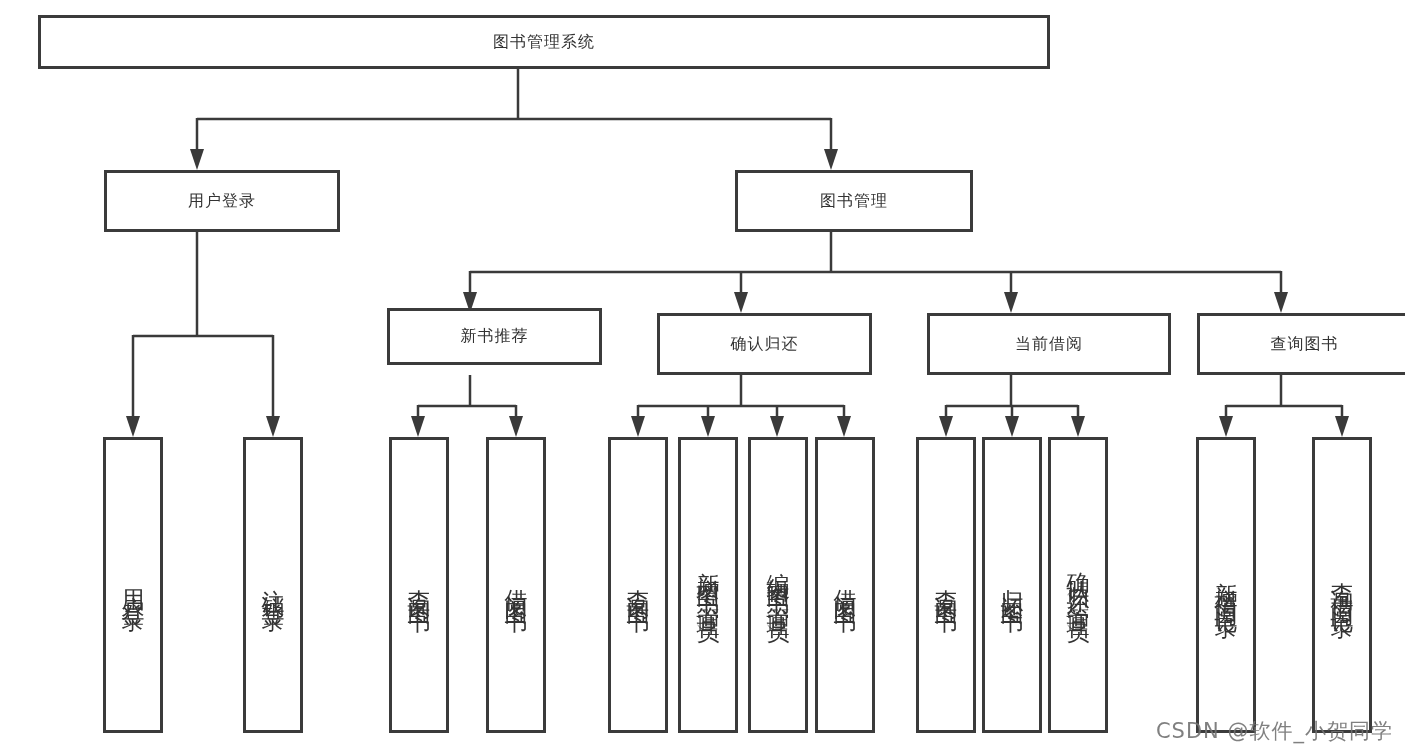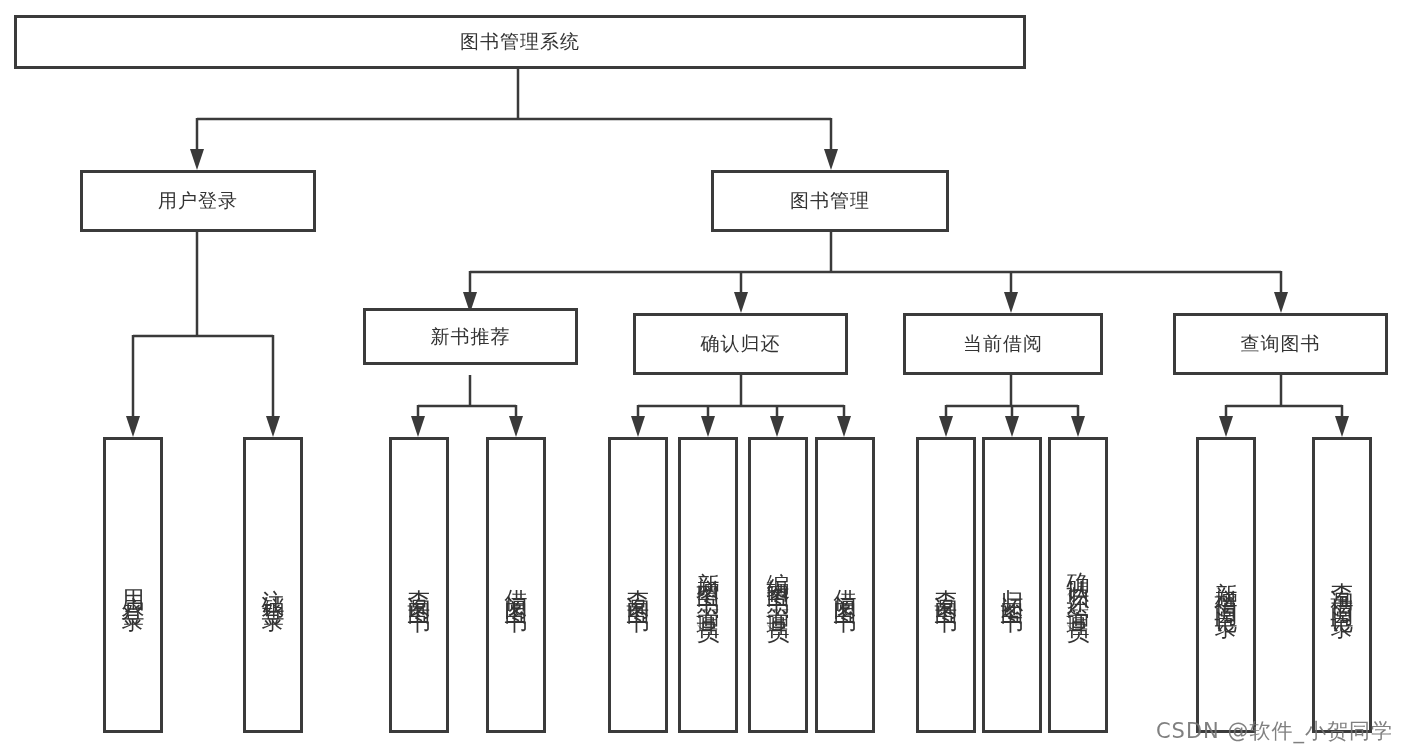--- a/index.html
+++ b/index.html
@@ -23,23 +23,24 @@
     background: #ffffff;
     border: 3px solid #3b3b3b;
     color: #333333;
     display: flex;
     align-items: center;
     justify-content: center;
     z-index: 2;
     text-align: center;
   }
   .h-box {
-    font-size: 19px;
+    font-size: 16px;
     letter-spacing: 1px;
     white-space: nowrap;
+    margin-left: 24px;
   }
   .v-box {
     writing-mode: vertical-rl;
     text-orientation: mixed;
     font-size: 23px;
     letter-spacing: 7px;
     line-height: 1;
   }
   #watermark {
     position: absolute;
@@ -122,21 +123,21 @@
     <polygon points="1335,416 1349,416 1342,437"></polygon>
   </svg>
 
   <div class="box h-box" style="left:14px; top:15px; width:1012px; height:54px;">图书管理系统</div>
 
   <div class="box h-box" style="left:80px; top:170px; width:236px; height:62px;">用户登录</div>
   <div class="box h-box" style="left:711px; top:170px; width:238px; height:62px;">图书管理</div>
 
   <div class="box h-box" style="left:363px; top:308px; width:215px; height:57px;">新书推荐</div>
   <div class="box h-box" style="left:633px; top:313px; width:215px; height:62px;">确认归还</div>
-  <div class="box h-box" style="left:903px; top:313px; width:200px; height:62px;">当前借阅</div>
+  <div class="box h-box" style="left:903px; top:313px; width:244px; height:62px;">当前借阅</div>
   <div class="box h-box" style="left:1173px; top:313px; width:215px; height:62px;">查询图书</div>
 
   <div class="box v-box" style="left:103px; top:437px; width:60px; height:296px;">用户登录</div>
   <div class="box v-box" style="left:243px; top:437px; width:60px; height:296px;">注销登录</div>
 
   <div class="box v-box" style="left:389px; top:437px; width:60px; height:296px;">查询图书</div>
   <div class="box v-box" style="left:486px; top:437px; width:60px; height:296px;">借阅图书</div>
 
   <div class="box v-box" style="left:608px; top:437px; width:60px; height:296px;">查询图书</div>
   <div class="box v-box" style="left:678px; top:437px; width:60px; height:296px;">新增图书（管理员）</div>

